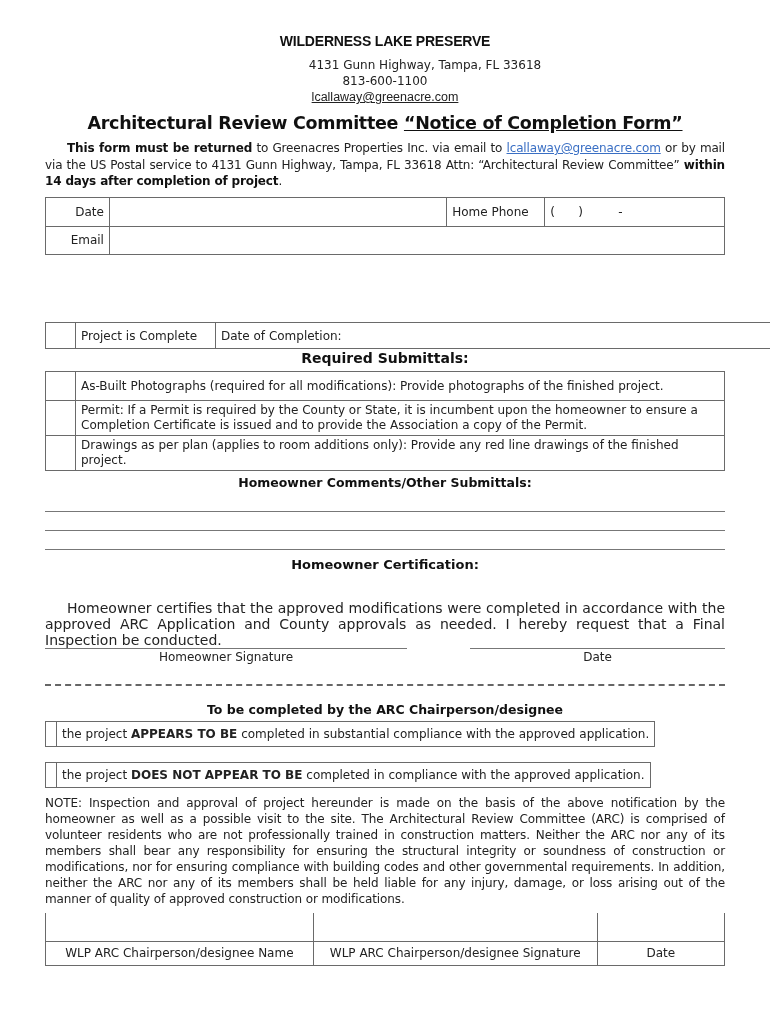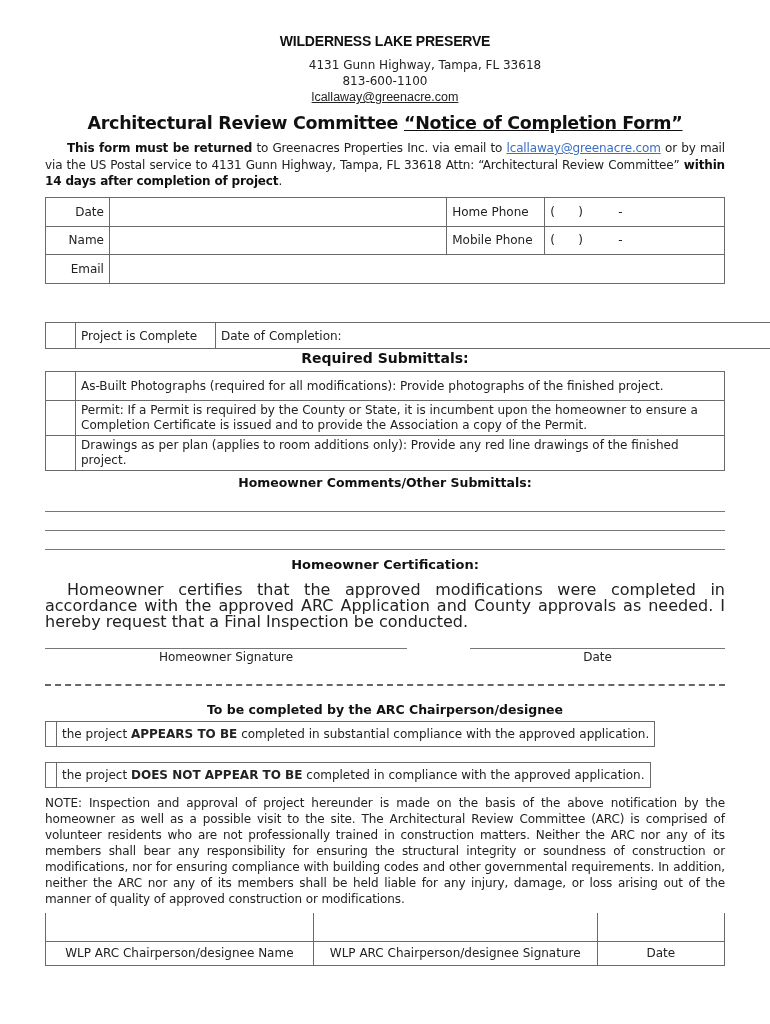--- a/index.html
+++ b/index.html
@@ -61,22 +61,22 @@
     left: 0; width: 770px; text-align: center;
     font-weight: bold; color: #111;
   }
 
   .submittals-table { left: 45px; top: 371px; width: 680px; }
   .submittals-table td { white-space: normal; line-height: 15px; padding: 2px 5px; }
 
   .rule { left: 45px; width: 680px; height: 0; border-top: 1.5px solid #777; }
 
   .cert-text {
-    left: 45px; width: 680px; top: 582px;
-    font-size: 16px; line-height: 16px; text-align: justify; color: #222;
+    left: 45px; width: 680px; top: 600px;
+    font-size: 14px; line-height: 16px; text-align: justify; color: #222;
   }
 
   .sig-line { height: 0; border-top: 1.5px solid #777; }
   .sig-label { text-align: center; font-size: 12px; color: #222; }
 
   .dashed { left: 45px; width: 680px; top: 684px; border-top: 2px dashed #666; height: 0; }
 
   .arc-table { left: 45px; width: 572px; }
   .arc-table td { height: 25px; }
 
@@ -121,28 +121,20 @@
   <tbody>
       <tr>
     <td class="right">Date</td>
     <td></td>
     <td>Home Phone</td>
     <td>
       <span style="display:inline-block;width:28px;">(</span><span style="display:inline-block;width:40px;">)</span><span>-</span>
     </td>
   </tr>
   <tr>
-    <td class="right">Name</td>
-    <td></td>
-    <td>Mobile Phone</td>
-    <td>
-      <span style="display:inline-block;width:28px;">(</span><span style="display:inline-block;width:40px;">)</span><span>-</span>
-    </td>
-  </tr>
-  <tr>
     <td class="right">Email</td>
     <td colspan="3"></td>
   </tr>
 </tbody>
   </table>
 
 <table class="complete-table">
   <colgroup>
       <col style="width:30px">
       <col style="width:140px">

